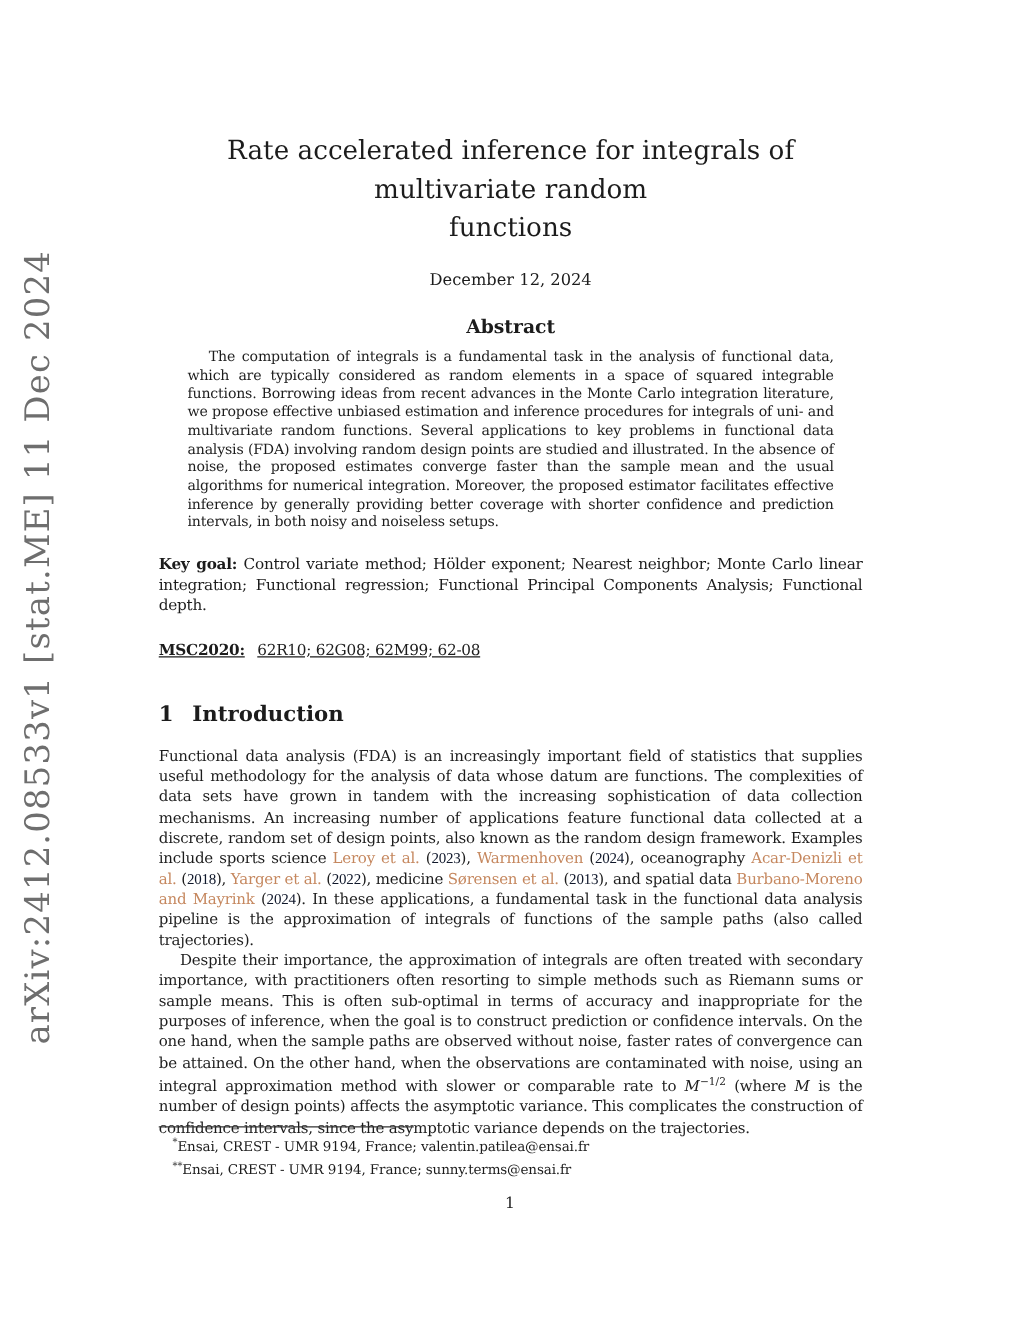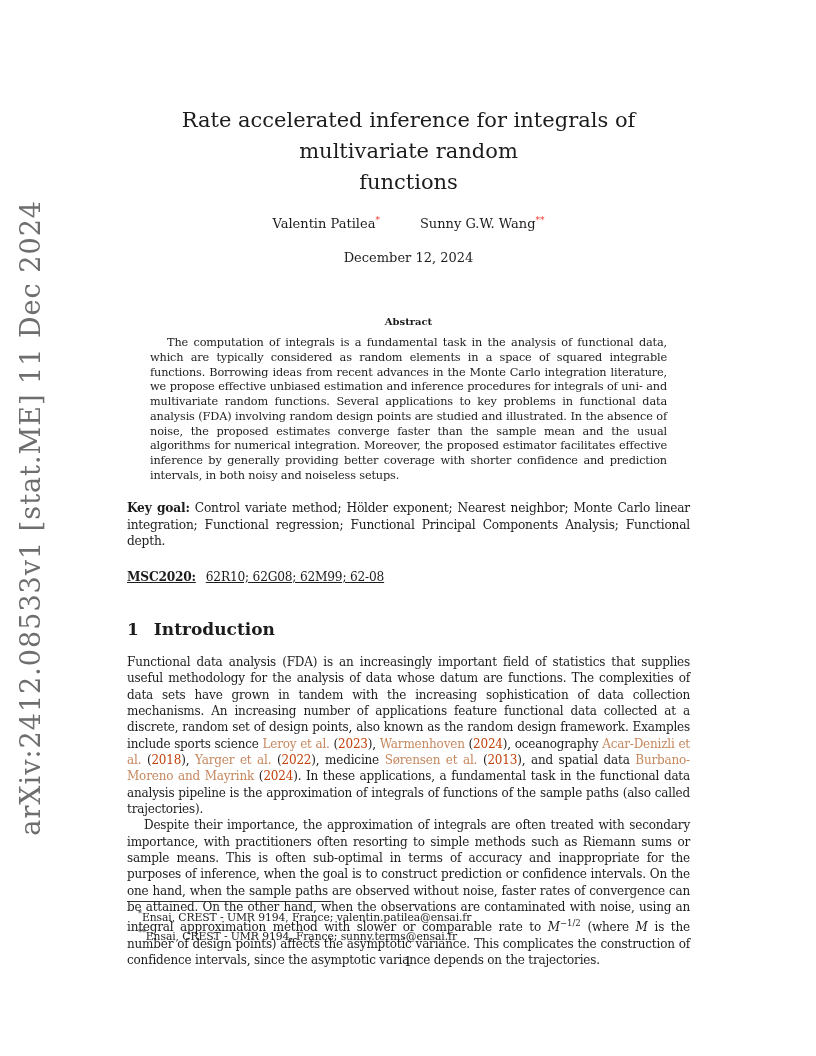--- a/index.html
+++ b/index.html
@@ -45,24 +45,24 @@
   }
   .author sup { font-size:9px; }
   .red-mark { color:#ee3b2e; }
   .date {
     margin-top:19px;
     text-align:center;
     font-size:13px;
   }
 
   .abstract-heading {
-    margin-top:51px;
+    margin-top:20px;
     text-align:center;
     font-weight:bold;
-    font-size:10px;
+    font-size:15px;
   }
   .abstract-text {
     margin:9px 23px 3px 23px;
     font-size:11.3px;
     line-height:14.7px;
     text-align:justify;
     text-indent:17px;
     letter-spacing:-0.15px;
   }
 
@@ -92,21 +92,21 @@
   .para {
     font-size:12px;
     line-height:16.35px;
     text-align:justify;
     letter-spacing:-0.18px;
   }
   .para1 { margin-top:15px; }
   .para2 { text-indent:17px; }
 
   .cite { color:#c5875e; }
-  .year { color:#c2410c; }
+  .year { color:#0f172a;font-family:Liberation Serif, serif; }
   .math { font-style:italic; letter-spacing:0; }
   .msup { vertical-align:super; font-size:8.5px; letter-spacing:0; }
 
   .footnote-area {
     position:absolute; left:127px; top:901px;
     width:563px;
   }
   .footnote-rule {
     width:204px; height:0;
     border-top:1px solid #333;
@@ -135,24 +135,20 @@
     <span>arXiv:2412.08533v1  [stat.ME]  11 Dec 2024</span>
   </div>
 
   <div class="content">
 
     <div class="title">
       <div>Rate accelerated inference for integrals of multivariate random</div>
       <div>functions</div>
     </div>
 
-    <div class="authors">
-      <span class="author"><span>Valentin Patilea</span><sup class="red-mark">*</sup></span>
-      <span class="author"><span>Sunny G.W. Wang</span><sup class="red-mark">**</sup></span>
-    </div>
 
     <div class="date">December 12, 2024</div>
 
     <div class="abstract-heading">Abstract</div>
     <div class="abstract-text">The computation of integrals is a fundamental task in the analysis of functional data, which are typically considered as random elements in a space of squared integrable functions. Borrowing ideas from recent advances in the Monte Carlo integration literature, we propose effective unbiased estimation and inference procedures for integrals of uni- and multivariate random functions. Several applications to key problems in functional data analysis (FDA) involving random design points are studied and illustrated. In the absence of noise, the proposed estimates converge faster than the sample mean and the usual algorithms for numerical integration. Moreover, the proposed estimator facilitates effective inference by generally providing better coverage with shorter confidence and prediction intervals, in both noisy and noiseless setups.</div>
 
     <div class="keywords"><span class="bold">Key goal:</span><span> Control variate method; Hölder exponent; Nearest neighbor; Monte Carlo linear integration; Functional regression; Functional Principal Components Analysis; Functional depth.</span></div>
 
     <div class="msc"><span class="bold">MSC2020:</span><span>62R10; 62G08; 62M99; 62-08</span></div>
 

